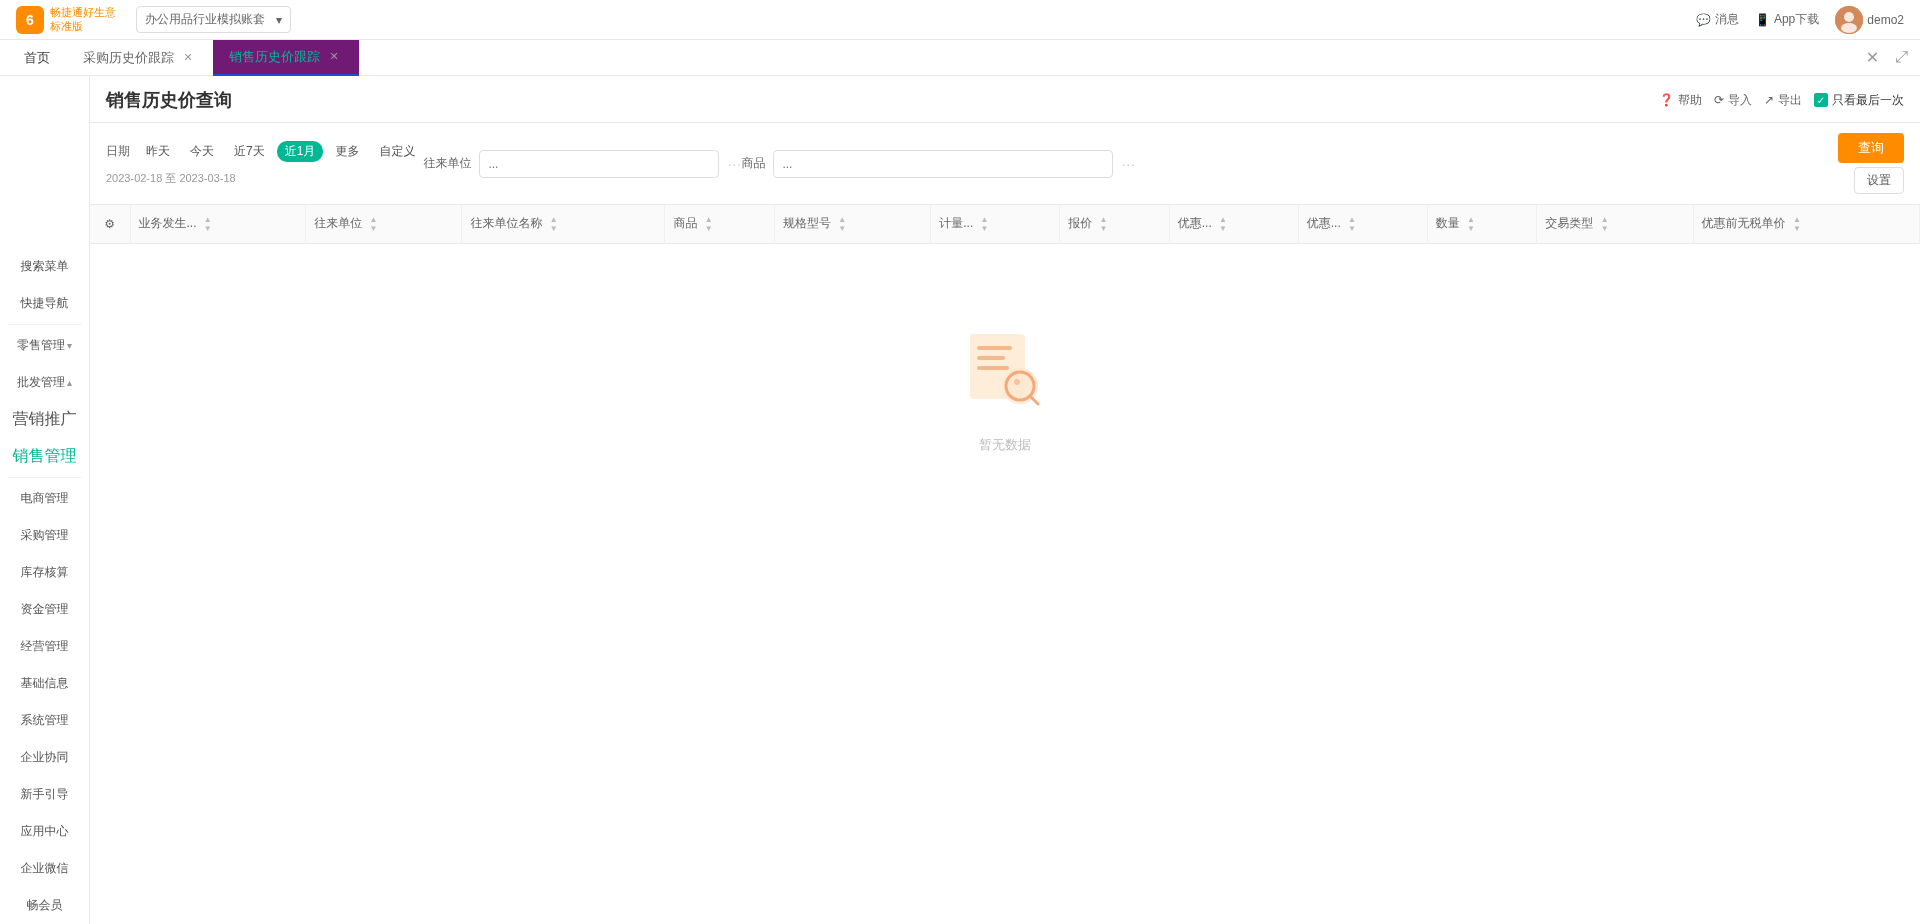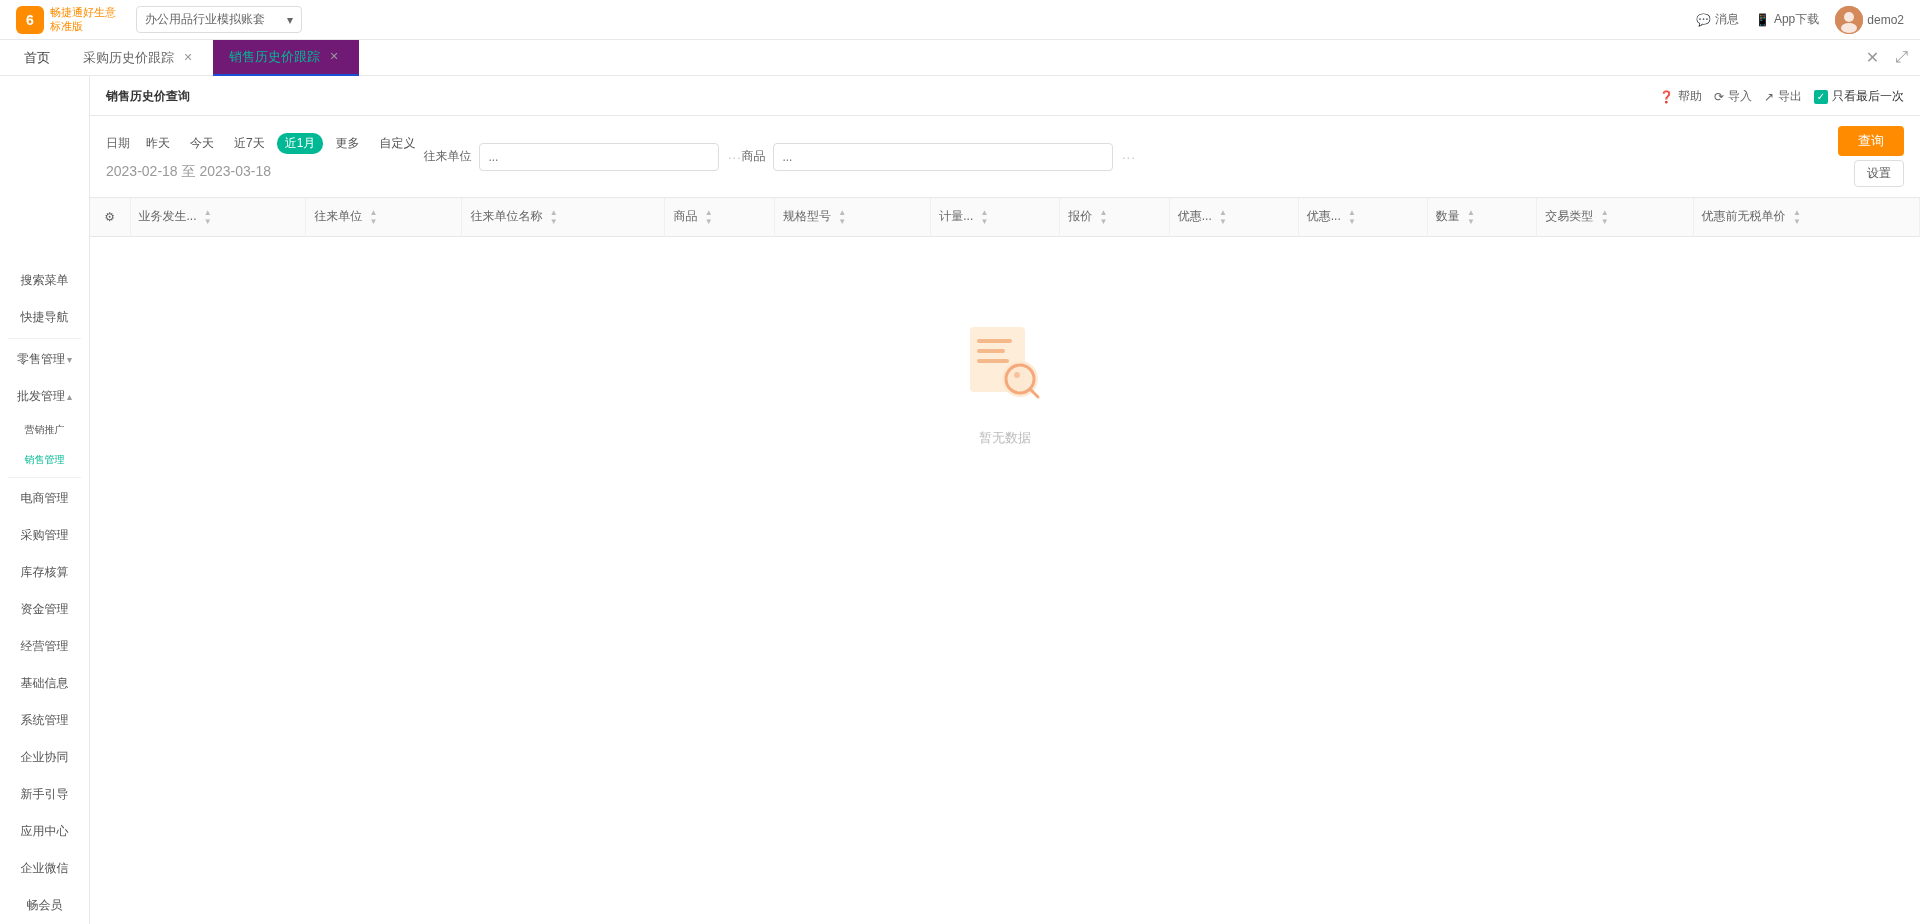--- a/index.html
+++ b/index.html
@@ -39,21 +39,21 @@
       font-weight: bold;
     }
     .logo-text {
       font-size: 11px;
       color: #ff8c00;
       line-height: 1.2;
     }
     .workspace-selector {
       display: flex;
       align-items: center;
-      gap: 22px;
+      gap: 11px;
       padding: 4px 8px;
       border: 1px solid #ddd;
       border-radius: 4px;
       cursor: pointer;
       font-size: 12px;
       color: #666;
       margin-left: 12px;
     }
     .top-header-right {
       display: flex;
@@ -169,21 +169,21 @@
     }
     .sidebar-divider {
       height: 1px;
       background: #f0f0f0;
       margin: 2px 8px;
     }
     .sidebar-sub-item {
       padding: 8px 4px;
       text-align: center;
       cursor: pointer;
-      font-size: 10px;
+      font-size: 16px;
       color: #555;
     }
     .sidebar-sub-item.active { color: #00b894; }
 
     
     .content-area {
       flex: 1;
       display: flex;
       flex-direction: column;
       overflow: hidden;
@@ -197,21 +197,21 @@
       border-bottom: 1px solid #e8e8e8;
       flex-shrink: 0;
     }
     .page-title-row {
       display: flex;
       align-items: center;
       justify-content: space-between;
       margin-bottom: 10px;
     }
     .page-title {
-      font-size: 12px;
+      font-size: 18px;
       font-weight: 600;
       color: #333;
     }
     .page-actions {
       display: flex;
       align-items: center;
       gap: 12px;
     }
     .page-action-btn {
       display: flex;
@@ -270,21 +270,21 @@
       border-radius: 3px;
       cursor: pointer;
       color: #555;
     }
     .date-opt.active {
       background: #00b894;
       color: white;
       border-radius: 10px;
     }
     .date-range-text {
-      font-size: 14px;
+      font-size: 11px;
       color: #999;
       margin-top: 9px;
     }
     .filter-date-col {
       display: flex;
       flex-direction: column;
     }
     .filter-input {
       width: 200px;
       height: 28px;

